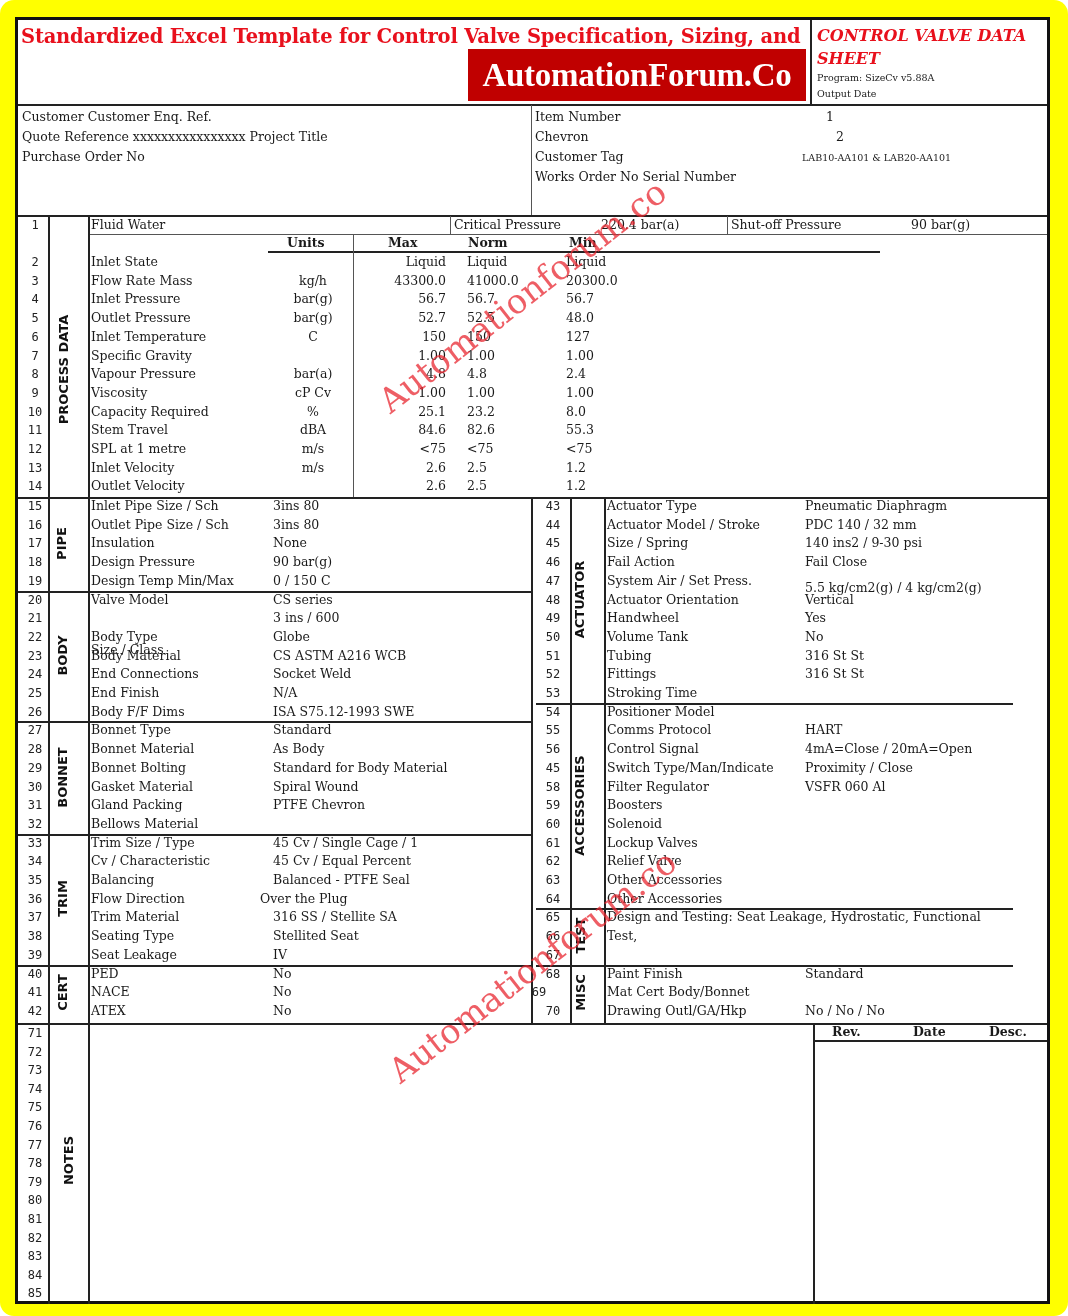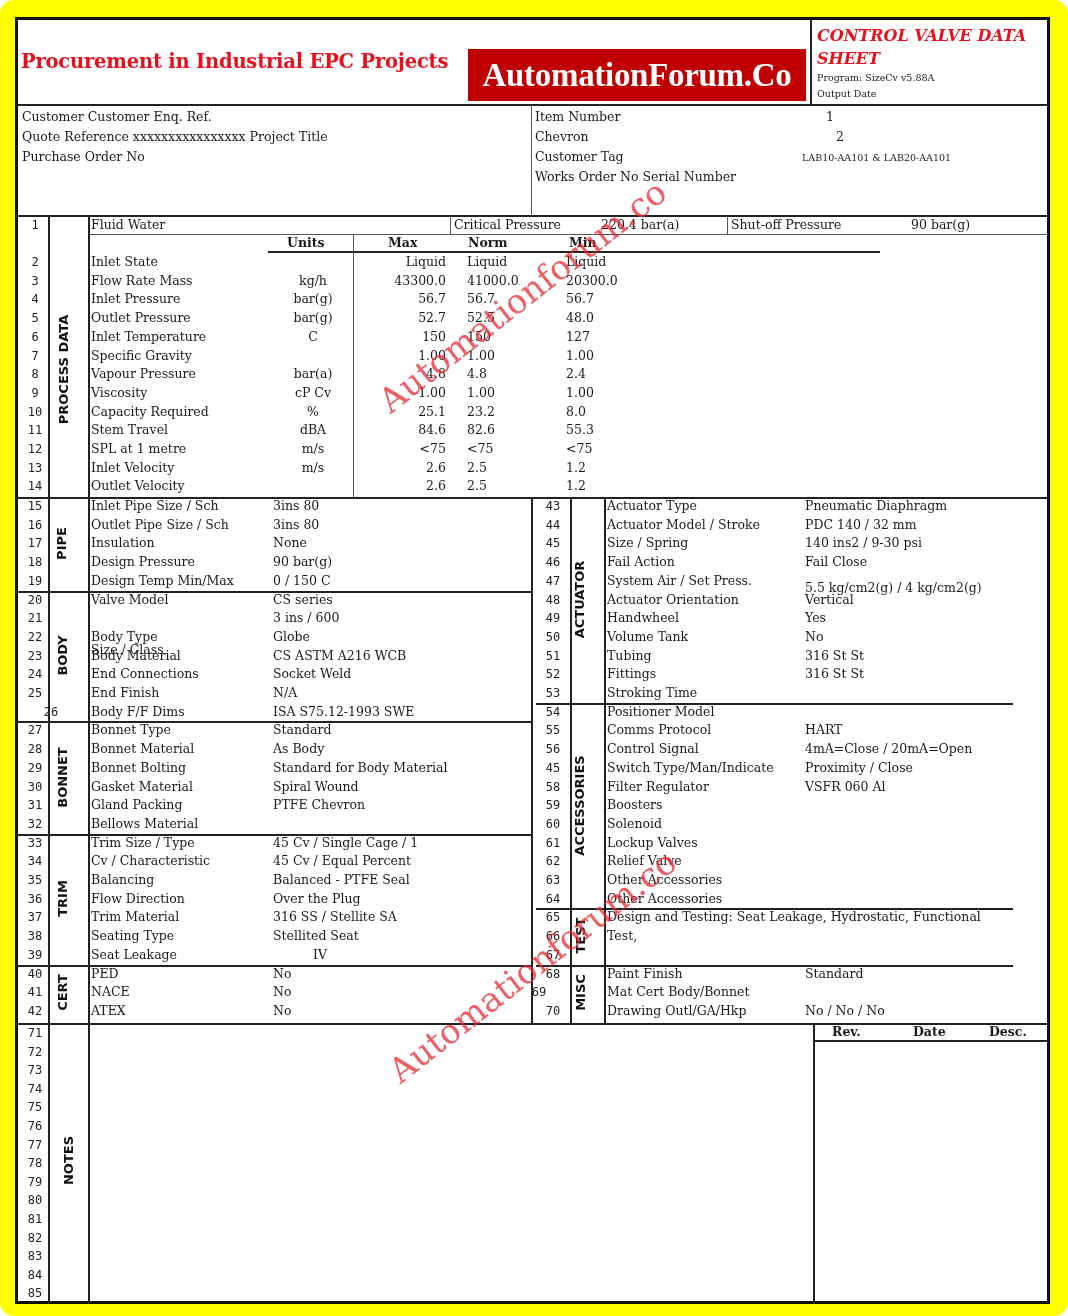--- a/index.html
+++ b/index.html
@@ -24,21 +24,21 @@
   .r { text-align:right; }
   .watermark { position:absolute; color:rgba(232,40,50,0.75); font-family:"DejaVu Serif", serif; font-size:34px;
                transform:rotate(-38deg); transform-origin:left center; white-space:nowrap; pointer-events:none; }
 </style>
 </head>
 <body>
 
 <div class="frame"></div>
 <div class="sheet">
 
-  <div class="txt title" style="left:3px;top:30px;">Procurement in Industrial EPC Projects</div>
+  <div class="txt title" style="left:3px;top:5px;">Standardized Excel Template for Control Valve Specification, Sizing, and</div>
   <div class="logo">AutomationForum.Co</div>
   <div class="vline" style="left:792px;top:0;height:84px;"></div>
   <div class="txt cvds" style="left:799px;top:5px;">CONTROL VALVE DATA</div>
   <div class="txt cvds" style="left:799px;top:28px;">SHEET</div>
   <div class="txt small" style="left:799px;top:51px;">Program:  SizeCv   v5.88A</div>
   <div class="txt small" style="left:799px;top:67px;">Output Date</div>
   <div class="hline" style="left:0;top:84px;width:1029px;"></div>
 
   <div class="txt" style="left:4px;top:90px;">Customer Customer Enq. Ref.</div>
   <div class="txt" style="left:4px;top:110px;">Quote Reference       xxxxxxxxxxxxxxxx Project Title</div>
@@ -189,21 +189,21 @@
            <div class="txt" style="left:255px;top:609.9000000000002px;">Globe</div>
       <div class="num" style="left:2px;top:628.6000000000003px;">23</div>
            <div class="txt" style="left:73px;top:628.6000000000003px;">Body Material</div>
            <div class="txt" style="left:255px;top:628.6000000000003px;">CS ASTM A216 WCB</div>
       <div class="num" style="left:2px;top:647.3000000000003px;">24</div>
            <div class="txt" style="left:73px;top:647.3000000000003px;">End Connections</div>
            <div class="txt" style="left:255px;top:647.3000000000003px;">Socket Weld</div>
       <div class="num" style="left:2px;top:666.0000000000003px;">25</div>
            <div class="txt" style="left:73px;top:666.0000000000003px;">End Finish</div>
            <div class="txt" style="left:255px;top:666.0000000000003px;">N/A</div>
-      <div class="num" style="left:18px;top:684.7000000000004px;text-align:center;">26</div>
+      <div class="num" style="left:2px;top:684.7000000000004px;text-align:center;">26</div>
            <div class="txt" style="left:73px;top:684.7000000000004px;">Body F/F Dims</div>
            <div class="txt" style="left:255px;top:684.7000000000004px;">ISA S75.12-1993  SWE</div>
       <div class="vlabel" style="left:-21.45000000000016px;top:627.9500000000003px;width:130.90000000000032px;">BODY</div>
       <div class="hline" style="left:0px;top:701.4000000000004px;width:513px;"></div>
       <div class="num" style="left:2px;top:703.4000000000004px;">27</div>
            <div class="txt" style="left:73px;top:703.4000000000004px;">Bonnet Type</div>
            <div class="txt" style="left:255px;top:703.4000000000004px;">Standard</div>
       <div class="num" style="left:2px;top:722.1000000000005px;">28</div>
            <div class="txt" style="left:73px;top:722.1000000000005px;">Bonnet Material</div>
            <div class="txt" style="left:255px;top:722.1000000000005px;">As Body</div>
@@ -225,30 +225,30 @@
            <div class="txt" style="left:73px;top:815.6000000000007px;">Trim Size / Type</div>
            <div class="txt" style="left:255px;top:815.6000000000007px;">45 Cv / Single Cage / 1</div>
       <div class="num" style="left:2px;top:834.3000000000008px;">34</div>
            <div class="txt" style="left:73px;top:834.3000000000008px;">Cv  /  Characteristic</div>
            <div class="txt" style="left:255px;top:834.3000000000008px;">45 Cv  /  Equal Percent</div>
       <div class="num" style="left:2px;top:853.0000000000008px;">35</div>
            <div class="txt" style="left:73px;top:853.0000000000008px;">Balancing</div>
            <div class="txt" style="left:255px;top:853.0000000000008px;">Balanced - PTFE Seal</div>
       <div class="num" style="left:2px;top:871.7000000000008px;">36</div>
            <div class="txt" style="left:73px;top:871.7000000000008px;">Flow Direction</div>
-           <div class="txt" style="left:255px;top:871.7000000000008px;">Over the Plug</div>
+           <div class="txt" style="left:242px;top:871.7000000000008px;">Over the Plug</div>
       <div class="num" style="left:2px;top:890.4000000000009px;">37</div>
            <div class="txt" style="left:73px;top:890.4000000000009px;">Trim Material</div>
            <div class="txt" style="left:255px;top:890.4000000000009px;">316 SS / Stellite SA</div>
       <div class="num" style="left:2px;top:909.1000000000009px;">38</div>
            <div class="txt" style="left:73px;top:909.1000000000009px;">Seating Type</div>
            <div class="txt" style="left:255px;top:909.1000000000009px;">Stellited Seat</div>
       <div class="num" style="left:2px;top:927.800000000001px;">39</div>
            <div class="txt" style="left:73px;top:927.800000000001px;">Seat Leakage</div>
-           <div class="txt" style="left:255px;top:927.800000000001px;margin-left:40px;">IV</div>
+           <div class="txt" style="left:255px;top:927.800000000001px;">IV</div>
       <div class="vlabel" style="left:-21.45000000000016px;top:871.0500000000009px;width:130.90000000000032px;">TRIM</div>
       <div class="hline" style="left:0px;top:944.500000000001px;width:513px;"></div>
       <div class="num" style="left:2px;top:946.500000000001px;">40</div>
            <div class="txt" style="left:73px;top:946.500000000001px;">PED</div>
            <div class="txt" style="left:255px;top:946.500000000001px;">No</div>
       <div class="num" style="left:2px;top:965.2000000000011px;">41</div>
            <div class="txt" style="left:73px;top:965.2000000000011px;">NACE</div>
            <div class="txt" style="left:255px;top:965.2000000000011px;">No</div>
       <div class="num" style="left:2px;top:983.9000000000011px;">42</div>
            <div class="txt" style="left:73px;top:983.9000000000011px;">ATEX</div>

